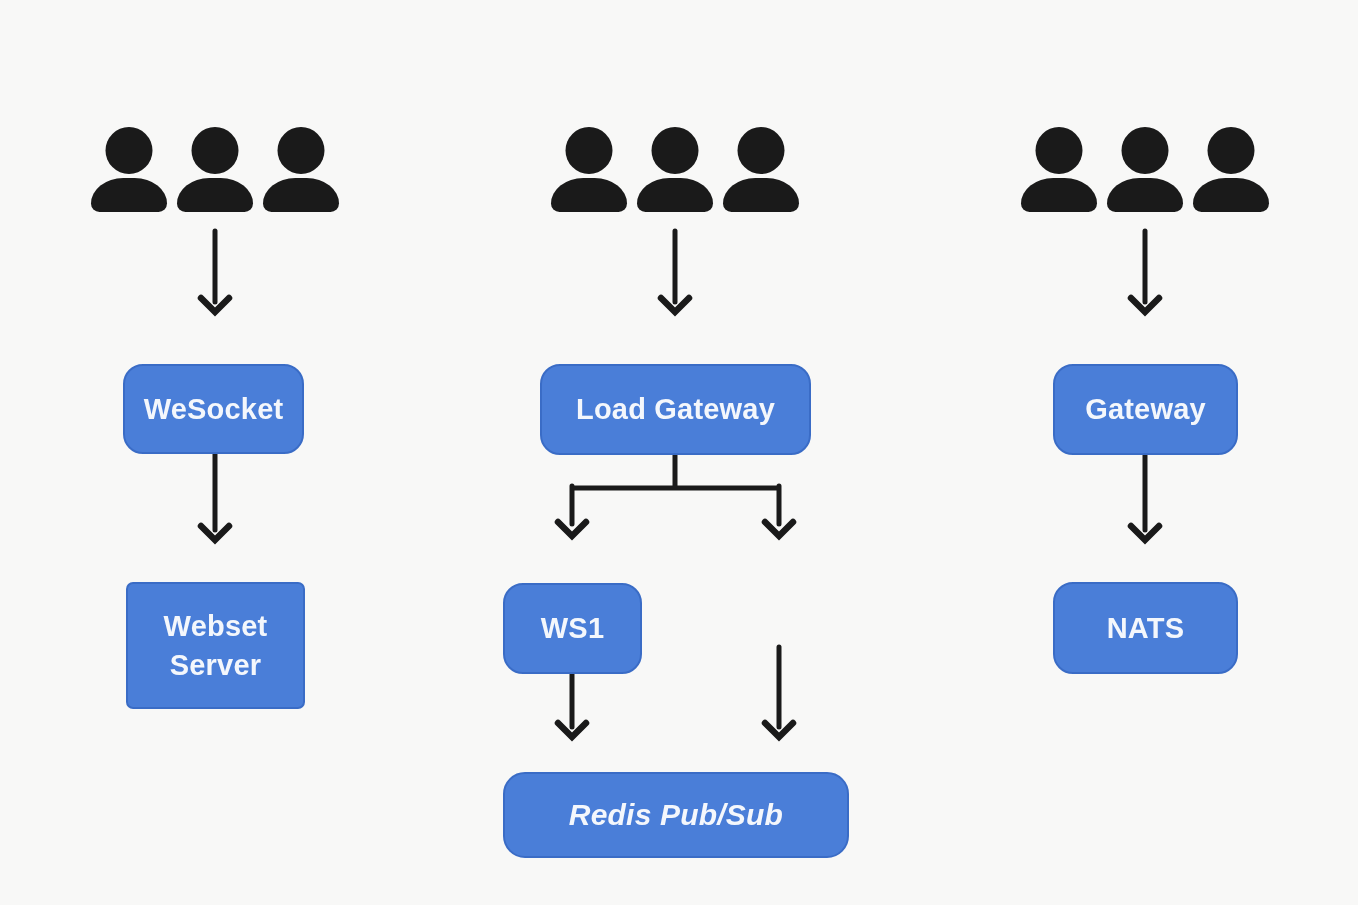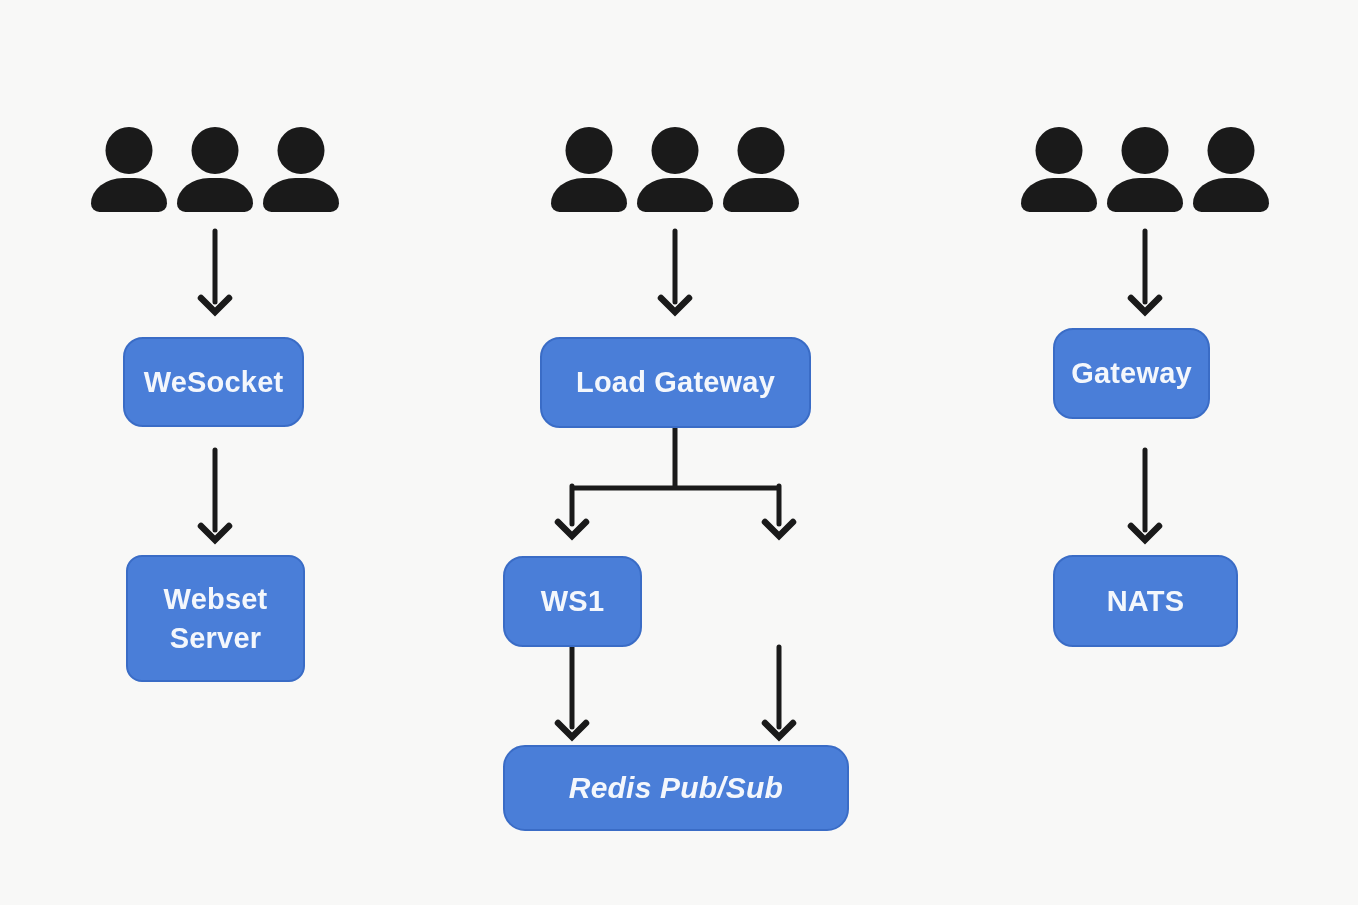--- a/index.html
+++ b/index.html
@@ -52,28 +52,29 @@
     text-align: center;
     background: var(--node-fill);
     border: 2.5px solid var(--node-border);
     border-radius: 20px;
     color: var(--node-text);
     font-size: 29px;
     font-weight: 700;
     line-height: 1.34;
     padding: 0 12px;
     letter-spacing: 0.2px;
+    margin-top: 27px;
   }
   #n-wesocket      { left: 123px;  top: 337px; width: 181px; height: 90px;  }
-  #n-webset-server { left: 126px;  top: 555px; width: 179px; height: 127px; border-radius: 16px; }
+  #n-webset-server { left: 126px;  top: 555px; width: 179px; height: 127px; border-radius: 7px; }
   #n-load-balancer { left: 540px;  top: 337px; width: 271px; height: 91px;  }
   #n-ws1           { left: 503px;  top: 556px; width: 139px; height: 91px; justify-content: center;  }
   #n-ws2           { left: 709px;  top: 556px; width: 139px; height: 91px;  }
   #n-redis-pubsub  { left: 503px;  top: 745px; width: 346px; height: 86px;  border-radius: 22px; font-size: 30px; font-style: italic; }
-  #n-gateway       { left: 1053px; top: 328px; width: 157px; height: 91px;  }
+  #n-gateway       { left: 1053px; top: 337px; width: 185px; height: 91px;  }
   #n-nats          { left: 1053px; top: 555px; width: 185px; height: 92px;  }
 
   
   .users {
     position: absolute;
     display: flex;
     gap: 10px;
   }
   #u-left   { left: 91px;   top: 127px; }
   #u-middle { left: 551px;  top: 127px; }

